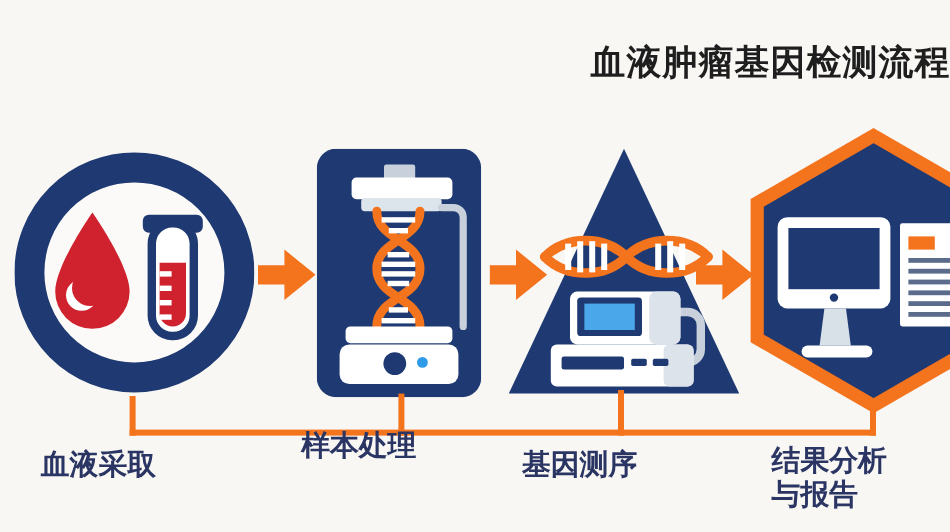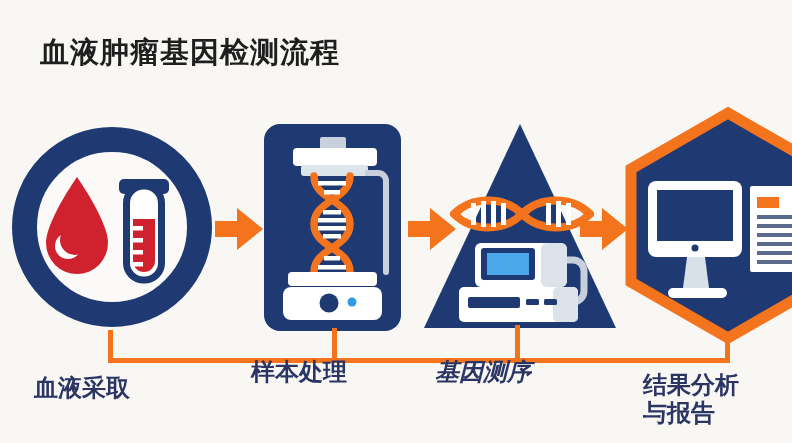--- a/index.html
+++ b/index.html
@@ -3,21 +3,21 @@
 <meta charset="utf-8">
 <style>
   html,body{margin:0;padding:0;}
   body{
     width:792px;height:443px;position:relative;overflow:hidden;
     background:#F8F7F4;
     font-family:"Liberation Sans", sans-serif;
   }
   .title{
     position:absolute;top:33px;left:40px;right:0;
-    text-align:left;font-size:29px;font-weight:700;color:#1E1E1E;
+    text-align:right;font-size:29px;font-weight:700;color:#1E1E1E;
     letter-spacing:1px;
   }
   .stage{position:absolute;}
   .arrow{position:absolute;width:48px;height:46px;}
   .conn{position:absolute;background:#F4731D;}
   .stage-label{
     position:absolute;width:170px;text-align:left;
     font-size:24px;font-weight:700;color:#2A3563;line-height:28px;
   }
 </style>
@@ -154,17 +154,17 @@
 </div>
 
 <div class="conn" style="left:108px;top:330px;width:5px;height:33px;"></div>
 <div class="conn" style="left:332px;top:328px;width:5px;height:35px;"></div>
 <div class="conn" style="left:515px;top:325px;width:5px;height:38px;"></div>
 <div class="conn" style="left:725px;top:336px;width:5px;height:27px;"></div>
 <div class="conn" style="left:108px;top:358px;width:622px;height:5px;"></div>
 
 <div class="stage-label" style="left:34px;top:374px;">血液采取</div>
 <div class="stage-label" style="left:251px;top:358px;">样本处理</div>
-<div class="stage-label" style="left:435px;top:358px;font-style:italic;">基因测序</div>
+<div class="stage-label" style="left:435px;top:374px;">基因测序</div>
 <div class="stage-label" style="left:643px;top:371px;">
   <div>结果分析</div>
   <div>与报告</div>
 </div>
 
 </body></html>

